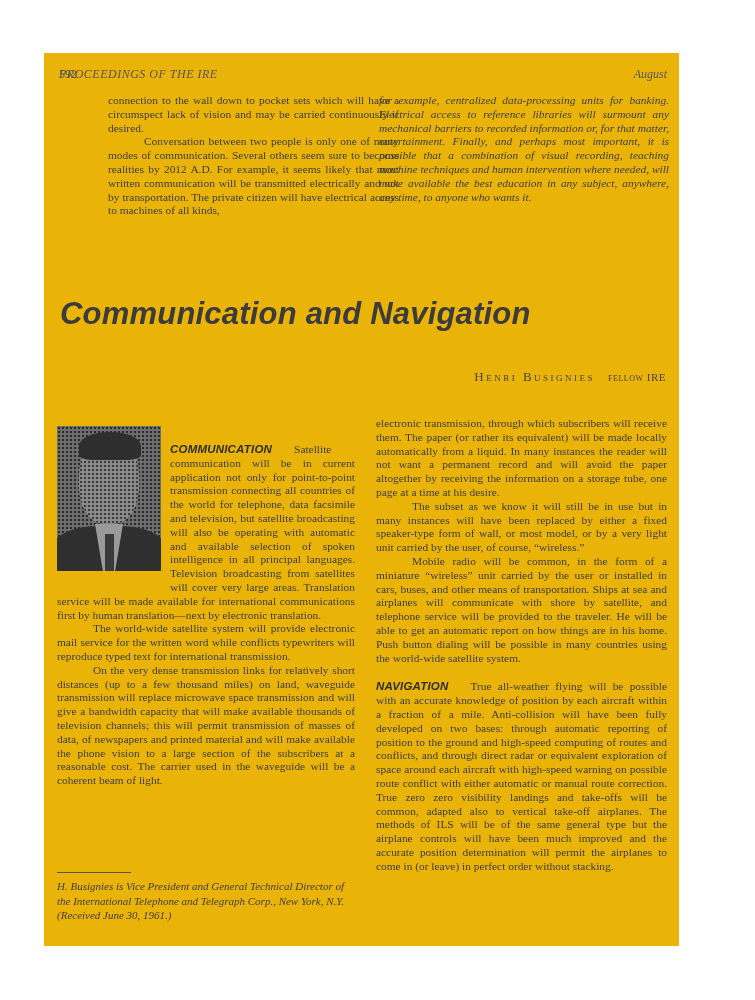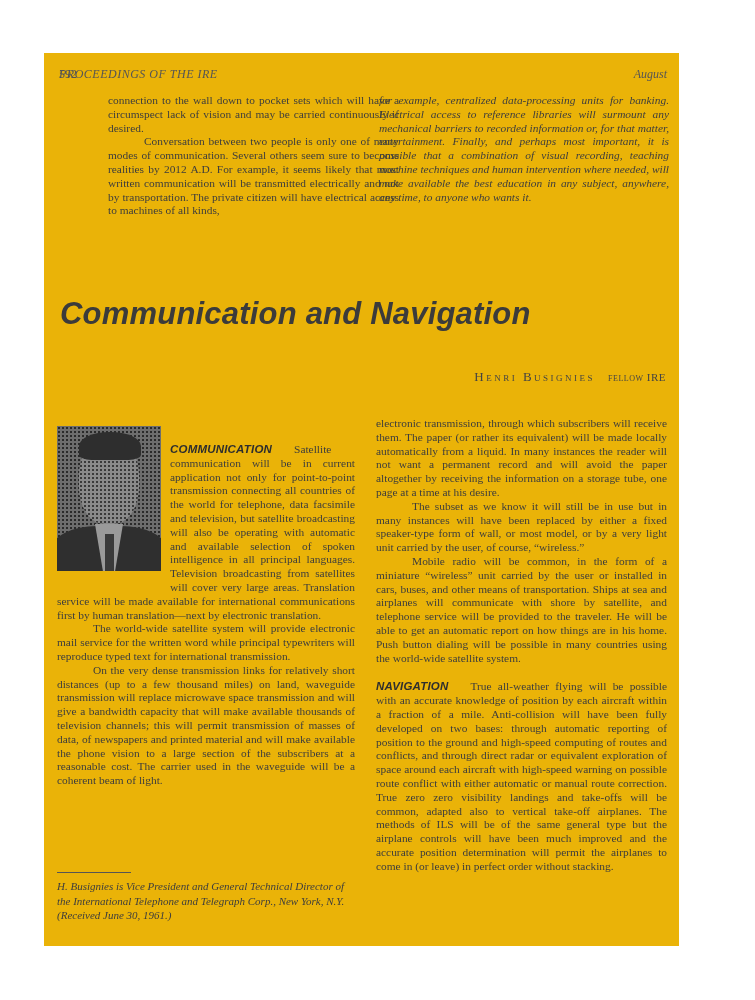--- a/index.html
+++ b/index.html
@@ -115,21 +115,21 @@
     <div class="body"></div>
     <div class="collar"></div>
     <div class="tie"></div>
     <div class="head"></div>
     <div class="hair"></div>
   </div>
 
   <div class="col comm-wrap">
     <div class="float-gap"></div>
     <p><span class="runin">COMMUNICATION</span><span>Satellite communication will be in current application not only for point-to-point transmission connecting all countries of the world for telephone, data facsimile and television, but satellite broadcasting will also be operating with automatic and available selection of spoken intelligence in all principal languages. Television broadcasting from satellites will cover very large areas. Translation service will be made available for international communications first by human translation—next by electronic translation.</span></p>
-    <p class="ind">The world-wide satellite system will provide electronic mail service for the written word while principal typewriters will reproduce typed text for international transmission.</p>
+    <p class="ind">The world-wide satellite system will provide electronic mail service for the written word while conflicts typewriters will reproduce typed text for international transmission.</p>
     <p class="ind">On the very dense transmission links for relatively short distances (up to a few thousand miles) on land, waveguide transmission will replace microwave space transmission and will give a bandwidth capacity that will make available thousands of television channels; this will permit transmission of masses of data, of newspapers and printed material and will make available the phone vision to a large section of the subscribers at a reasonable cost. The carrier used in the waveguide will be a coherent beam of light.</p>
   </div>
 
   <div class="fn-rule"></div>
   <div class="footnote">H. Busignies is Vice President and General Technical Director of the International Telephone and Telegraph Corp., New York, N.Y. (Received June 30, 1961.)</div>
 
   <div class="col right-col">
     <p>electronic transmission, through which subscribers will receive them. The paper (or rather its equivalent) will be made locally automatically from a liquid. In many instances the reader will not want a permanent record and will avoid the paper altogether by receiving the information on a storage tube, one page at a time at his desire.</p>
     <p class="ind">The subset as we know it will still be in use but in many instances will have been replaced by either a fixed speaker-type form of wall, or most model, or by a very light unit carried by the user, of course, “wireless.”</p>
     <p class="ind">Mobile radio will be common, in the form of a miniature “wireless” unit carried by the user or installed in cars, buses, and other means of transportation. Ships at sea and airplanes will communicate with shore by satellite, and telephone service will be provided to the traveler. He will be able to get an automatic report on how things are in his home. Push button dialing will be possible in many countries using the world-wide satellite system.</p>

